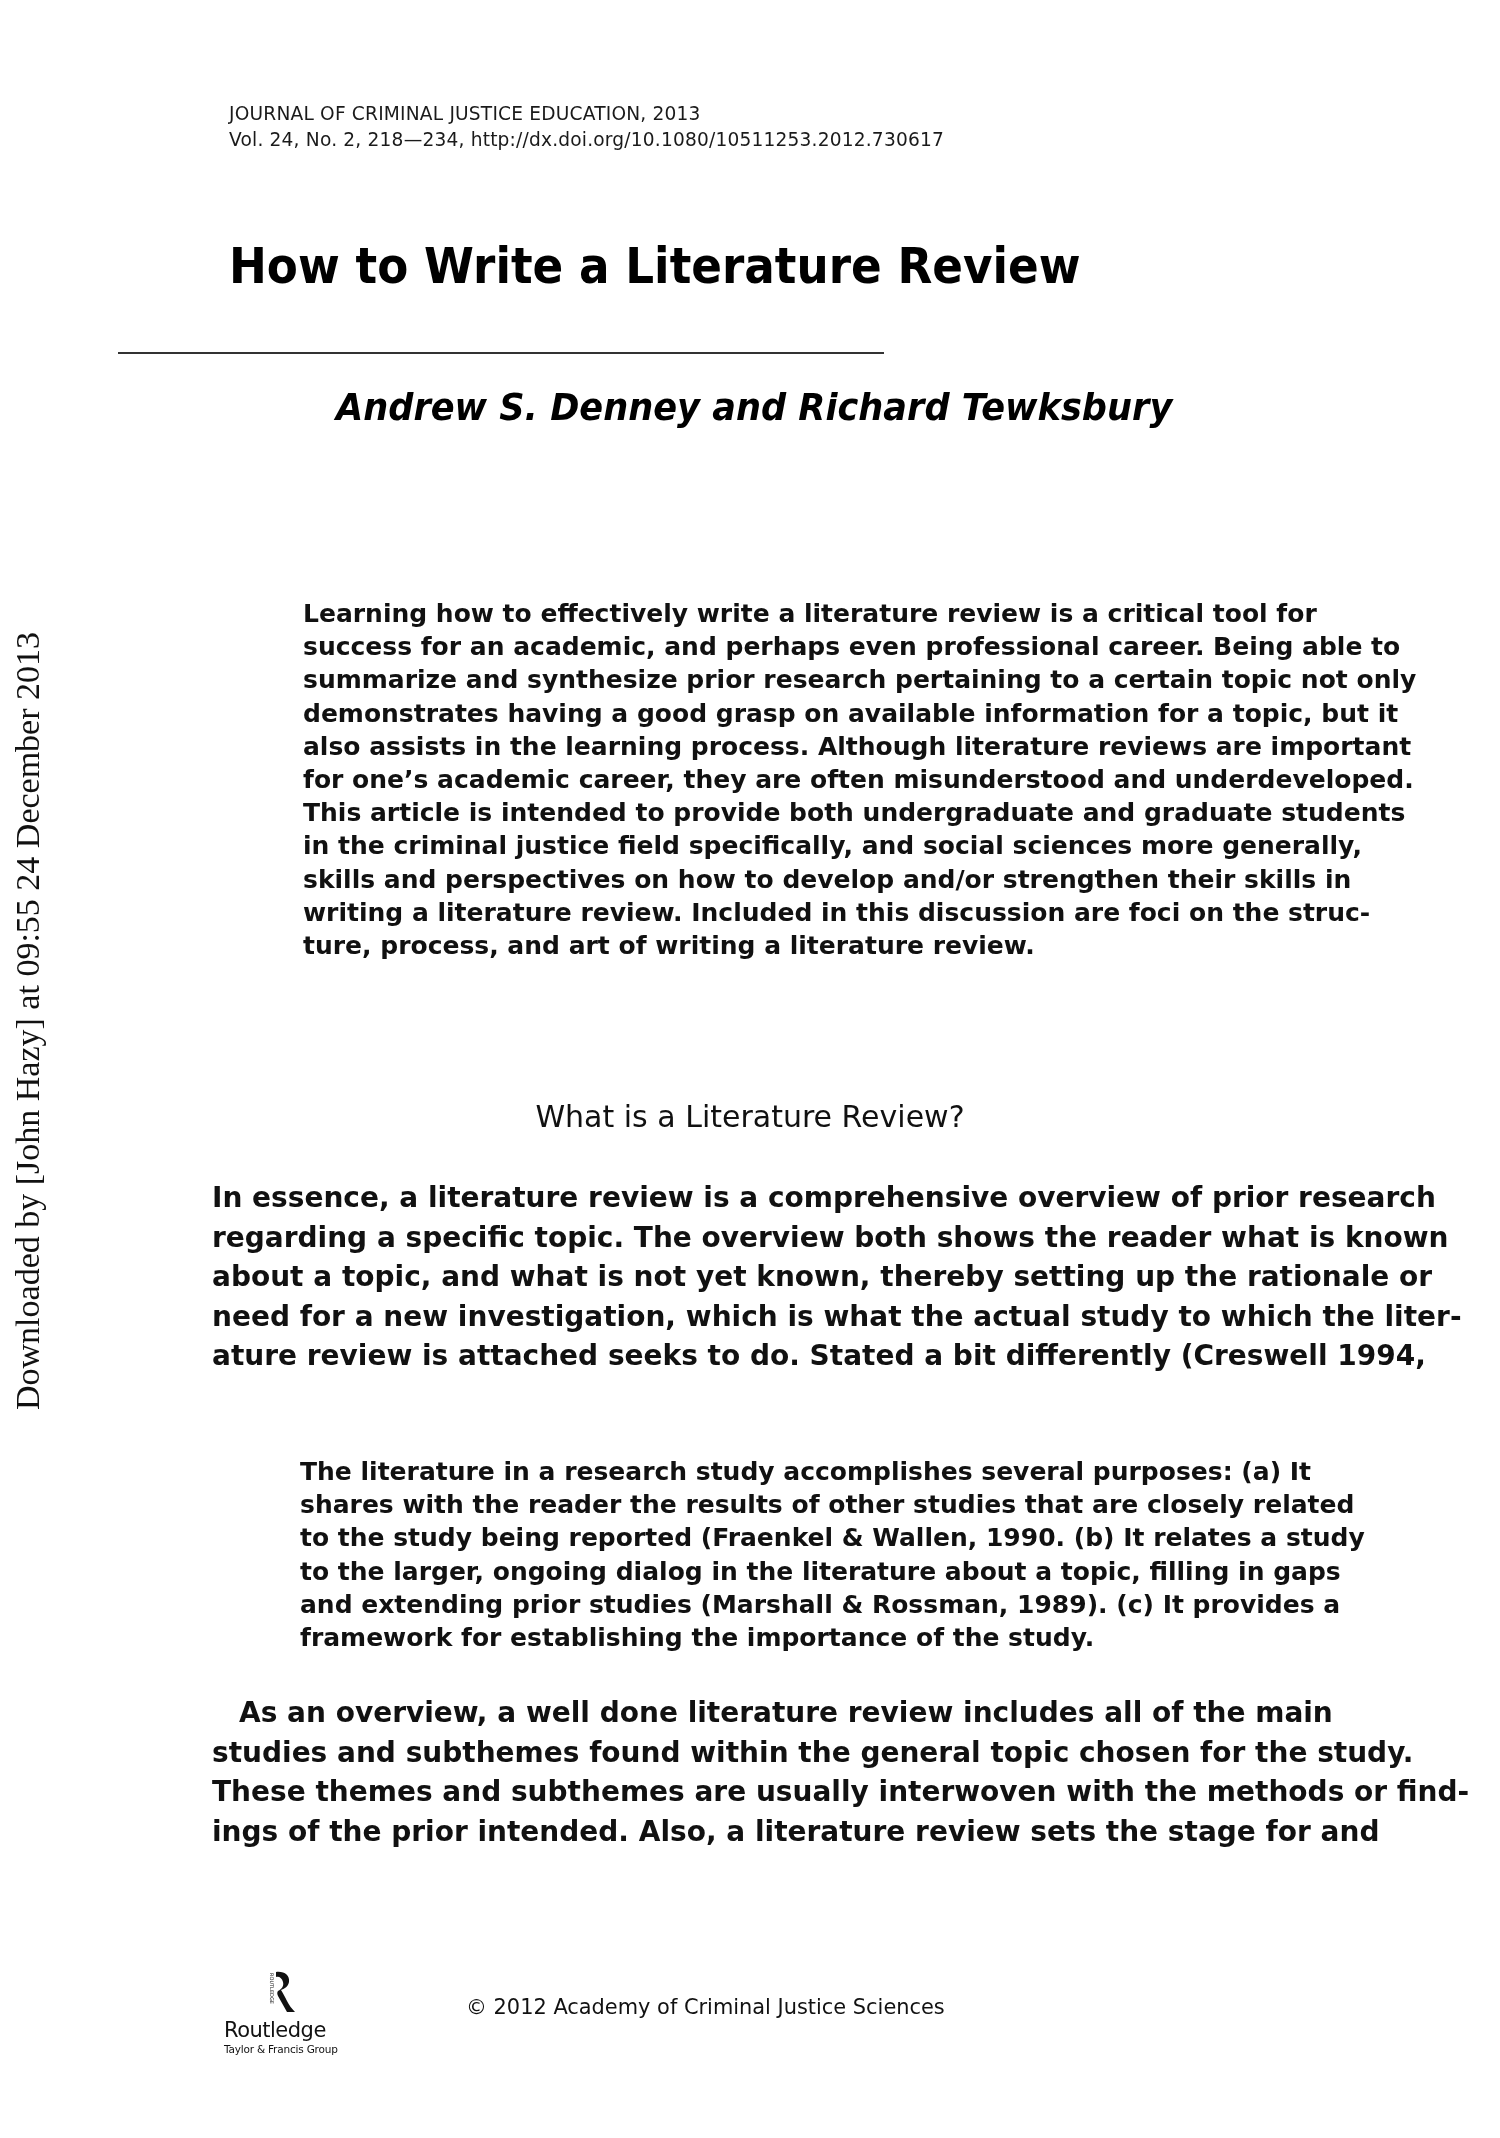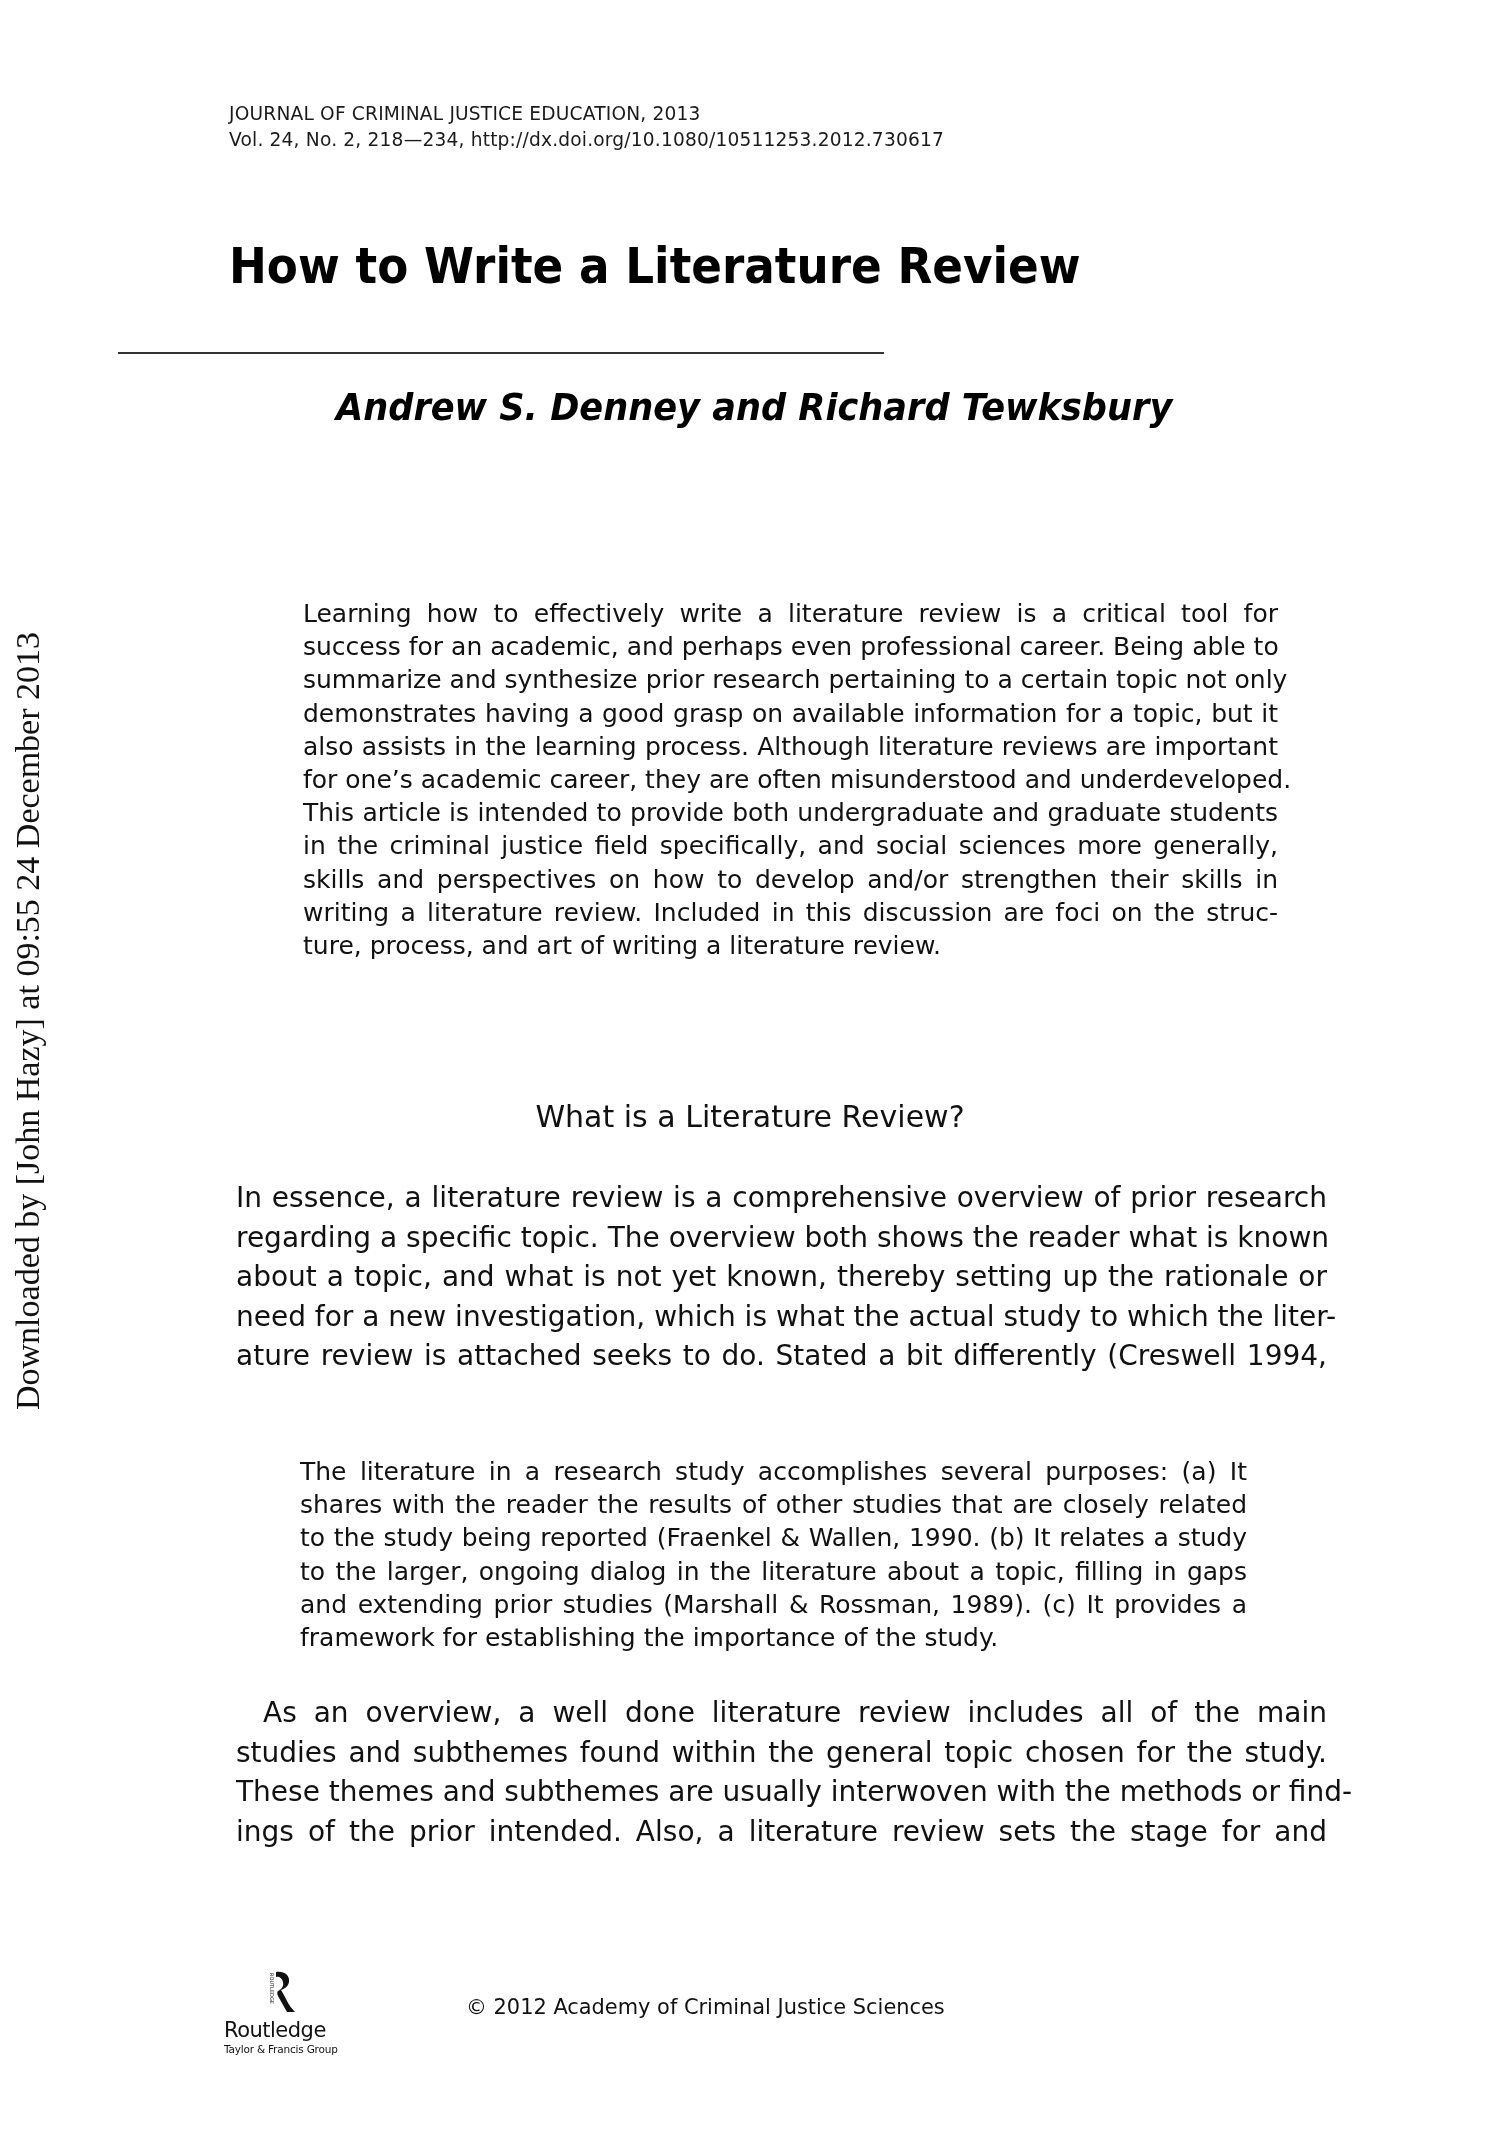--- a/index.html
+++ b/index.html
@@ -72,20 +72,21 @@
       left: 303px;
       top: 597px;
       width: 975px;
     }
     .line {
       display: block;
       white-space: nowrap;
       text-align: justify;
       text-align-last: justify;
       overflow: visible;
+      font-weight: bold;
     }
     .line.last { text-align-last: left; }
     .abstract .line {
       font-size: 25px;
       height: 33.2px;
       line-height: 33.2px;
       color: #111111;
     }
 
     
@@ -95,21 +96,21 @@
       top: 1097px;
       text-align: center;
       font-size: 30px;
       line-height: 40px;
       color: #111111;
       box-sizing: border-box;
     }
 
     
     .body-para {
-      left: 236px;
+      left: 212px;
       width: 1091px;
     }
     .body-para .line {
       font-size: 28px;
       height: 39.5px;
       line-height: 39.5px;
       color: #111111;
     }
     .body-para .line.indent { padding-left: 27px; box-sizing: border-box; }
     .para-1 { top: 1178px; }

